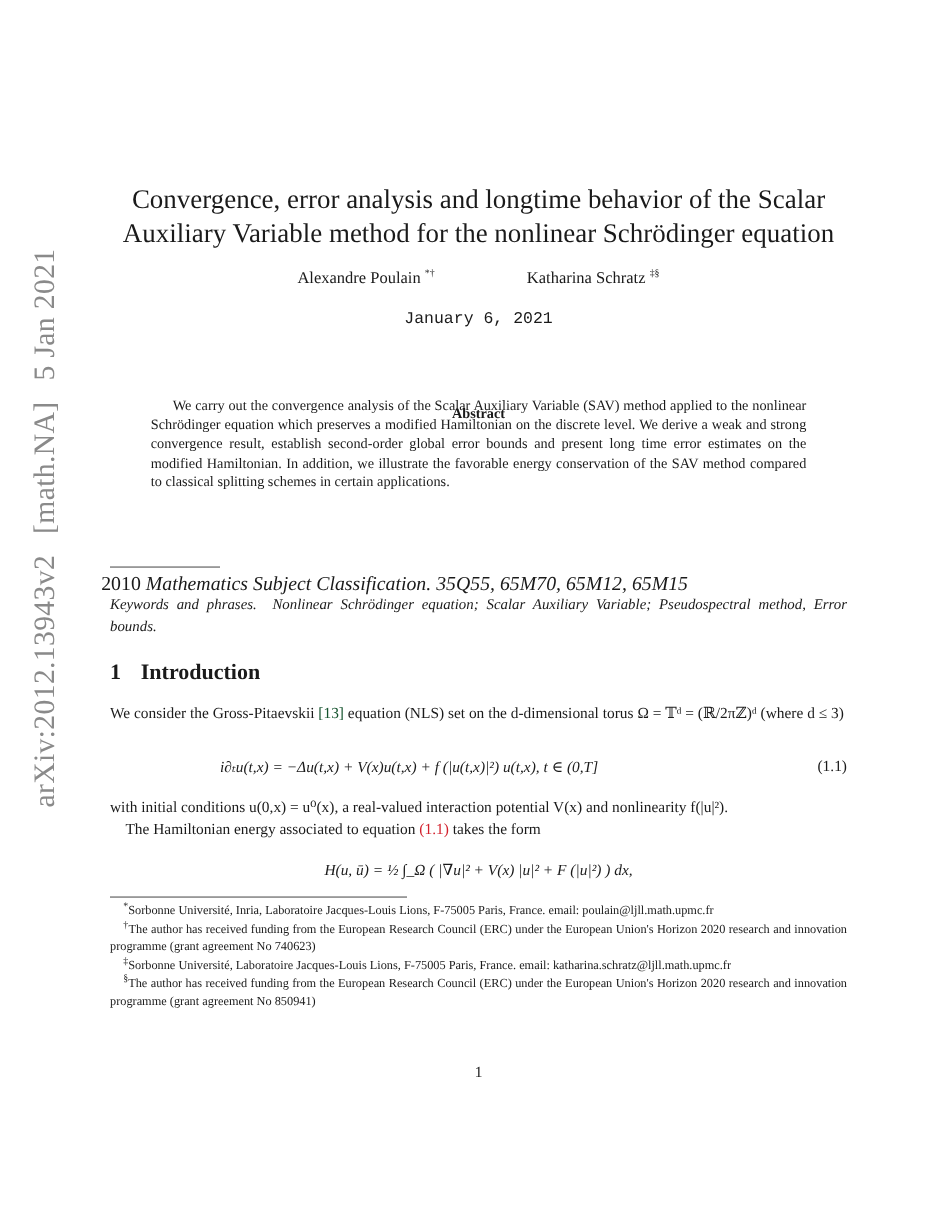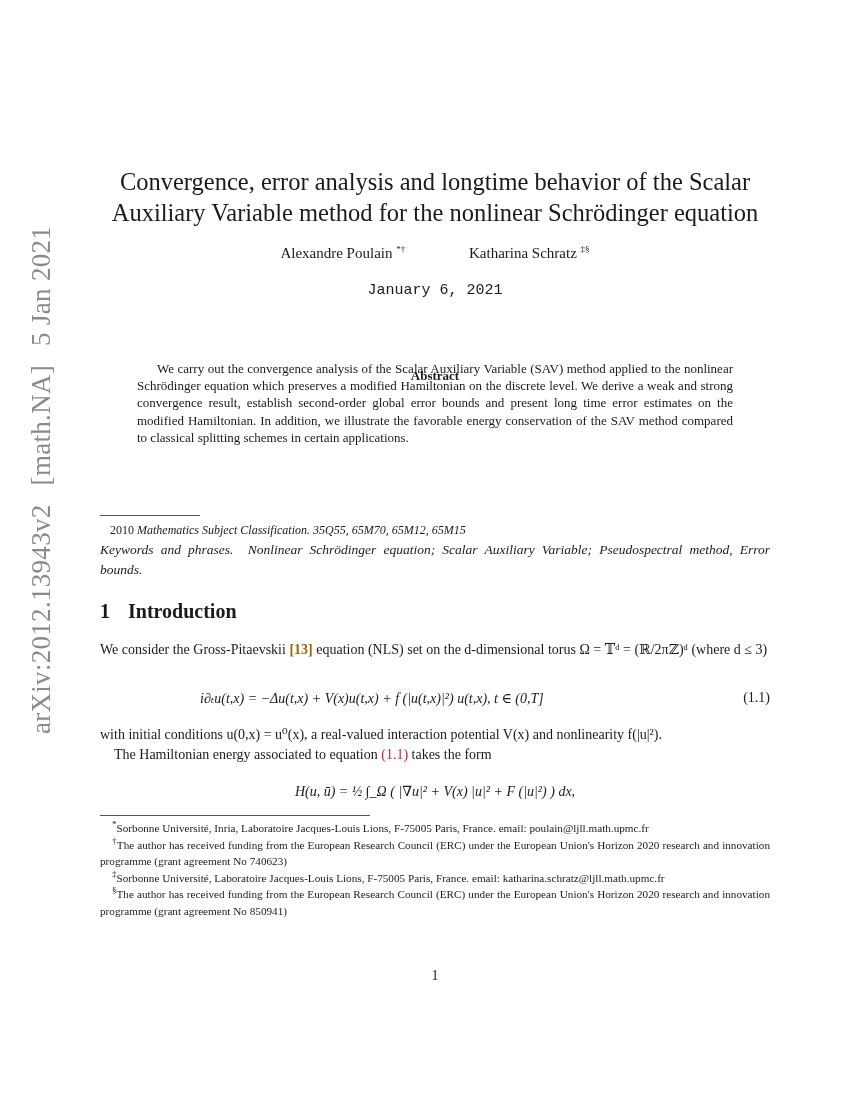--- a/index.html
+++ b/index.html
@@ -4,35 +4,35 @@
 <style>
   html, body { margin: 0; padding: 0; background: #ffffff; }
   body { width: 850px; height: 1100px; position: relative; overflow: hidden;
          font-family: "Liberation Serif", "DejaVu Serif", serif; color: #1a1a1a; }
   .arxiv-stamp { position: absolute; left: 41px; top: 480px; transform: translate(-50%, -50%) rotate(-90deg);
                  white-space: nowrap; font-size: 27px; color: #8a8a8a; letter-spacing: 0.3px; }
   .arxiv-stamp span { margin: 0 6px; }
   .title { position: absolute; top: 166px; left: 100px; width: 670px; text-align: center;
            font-size: 24.5px; line-height: 31px; }
   .authors { position: absolute; top: 245px; left: 100px; width: 670px; text-align: center; font-size: 15px; }
-  .authors .author { display: inline-block; margin: 0 30px; }
+  .authors .author { display: inline-block; margin: 0 40px; }
   sup { font-size: 9px; vertical-align: super; line-height: 0; }
   .date { position: absolute; top: 282px; left: 100px; width: 670px; text-align: center; font-size: 15px; font-family: Liberation Mono, monospace; }
   .abstract-head { position: absolute; top: 344px; left: 100px; width: 670px; text-align: center;
                    font-weight: bold; font-size: 13px; margin-top: 24px; }
   .abstract { position: absolute; top: 360px; left: 137px; width: 596px; font-size: 13px; line-height: 17.2px;
               text-align: justify; text-indent: 20px; }
   .rule-short { position: absolute; top: 515px; left: 100px; width: 100px; border-top: 1px solid #555; }
-  .msc { position: absolute; top: 521px; left: 110px; width: 670px; font-size: 12px; line-height: 18px; }
+  .msc { position: absolute; top: 521px; left: 92px; width: 670px; font-size: 18px; line-height: 18px; }
   .kw { position: absolute; top: 540px; left: 100px; width: 670px; font-size: 13.5px; line-height: 19.5px; text-align: justify; }
   i { font-style: italic; }
   .section { position: absolute; top: 600px; left: 100px; font-size: 20px; font-weight: bold; }
   .section .num { margin-right: 18px; }
   .p1 { position: absolute; top: 640px; left: 100px; width: 670px; font-size: 14px; line-height: 20px; }
-  .cite { color: #a16207; font-weight: bold; }
+  .cite { color: #14532d; }
   .ref { color: #d21f2b; }
   .eq1 { position: absolute; top: 690px; left: 100px; width: 670px; font-size: 14px; }
   .eq1 .body { position: absolute; left: 100px; font-style: italic; }
   .eq1 .num { position: absolute; right: 0; }
   .p2 { position: absolute; top: 725px; left: 100px; width: 670px; font-size: 14px; line-height: 20px; }
   .p2 .indent { padding-left: 14px; }
   .eq2 { position: absolute; top: 783px; left: 100px; width: 670px; text-align: center; font-size: 14px; font-style: italic; }
   .rule-foot { position: absolute; top: 815px; left: 100px; width: 270px; border-top: 1px solid #555; }
   .footnotes { position: absolute; top: 820px; left: 100px; width: 670px; font-size: 11.2px; line-height: 16.5px; }
   .fn { text-align: justify; text-indent: 12px; margin: 0; }

